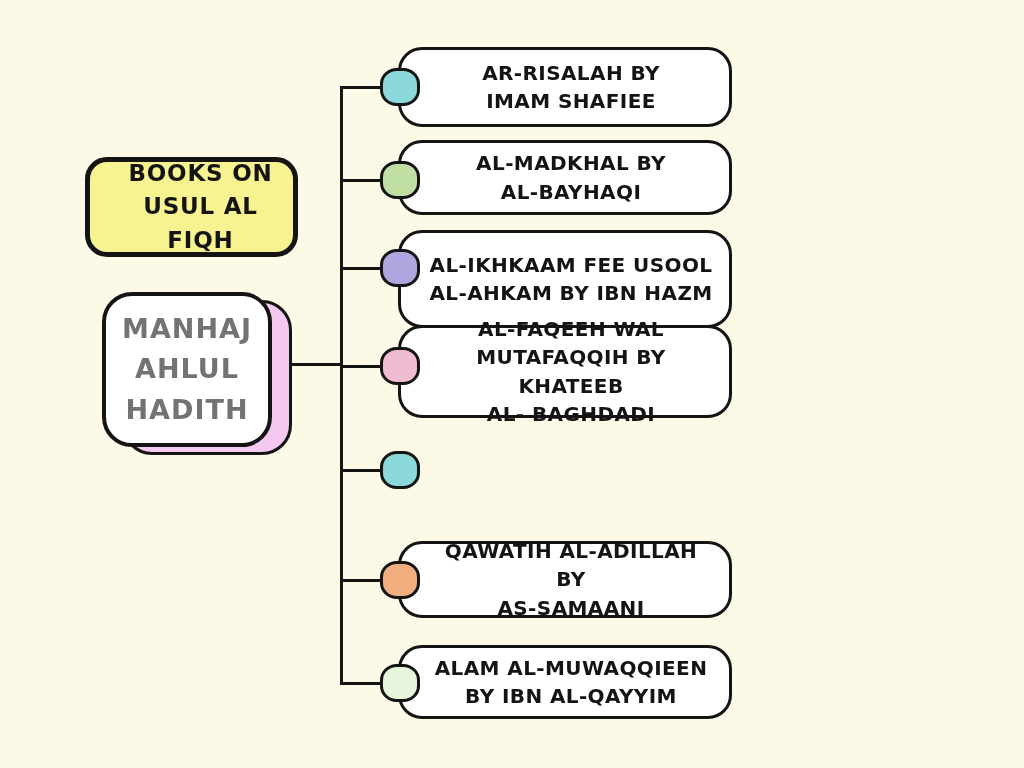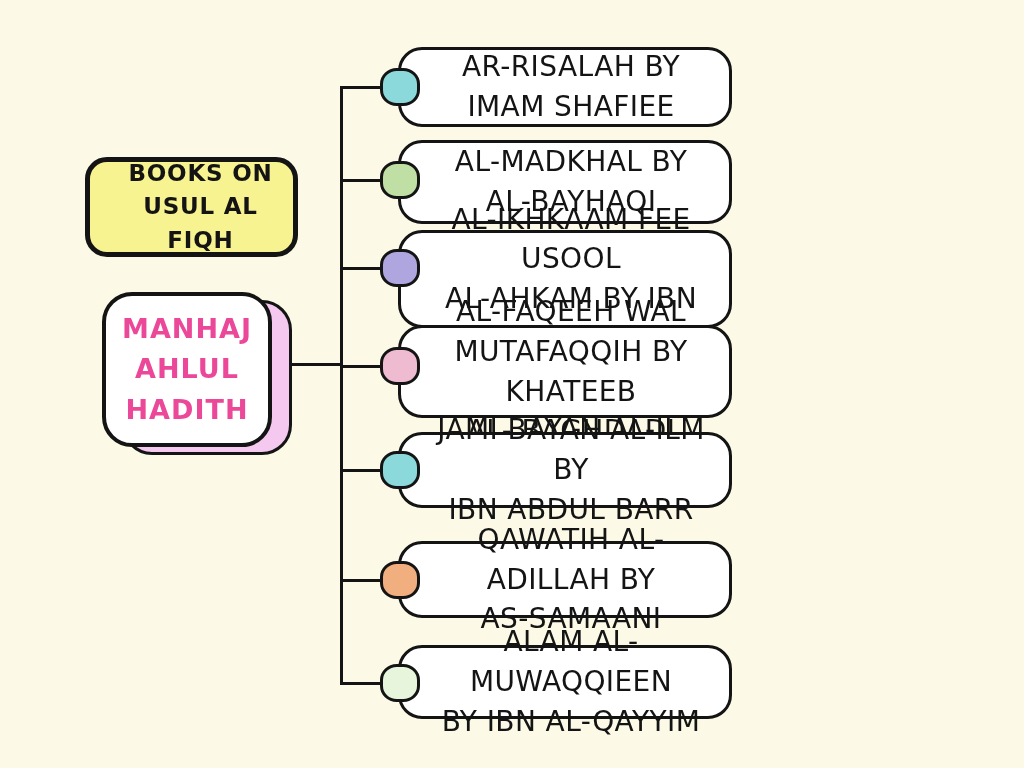--- a/index.html
+++ b/index.html
@@ -44,21 +44,21 @@
     position: absolute;
     left: 102px; top: 292px;
     width: 170px; height: 155px;
     background: #FFFFFF;
     border: 4px solid #141414;
     border-radius: 30px;
     display: flex; align-items: center; justify-content: center;
     text-align: center;
   }
   .root-box .label {
-    font-size: 27px; font-weight: 800; color: #ec4899;
+    font-size: 27px; font-weight: 800; color: #737373;
     letter-spacing: 1px; line-height: 1.5;
     white-space: pre-line;
   }
 
   
   .line { position: absolute; background: #141414; }
   .root-stub { left: 291px; top: 363px; width: 50px; height: 3px; }
   .trunk     { left: 340px; top: 86px;  width: 3px;  height: 599px; }
   .stub      { left: 341px; width: 44px; height: 3px; }
 
@@ -79,21 +79,21 @@
     width: 334px;
     background: #FFFFFF;
     border: 3px solid #141414;
     border-radius: 24px;
     display: flex; align-items: center; justify-content: center;
     text-align: center;
     padding: 4px 14px 4px 26px;
     z-index: 1;
   }
   .card .label {
-    font-size: 28px; font-weight: 400; color: #141414;
+    font-size: 20px; font-weight: 700; color: #141414;
     letter-spacing: 0.4px; line-height: 1.42;
     white-space: pre-line;
   }
 </style>
 </head>
 <body>
 
 <div class="canvas" style="background-color: rgb(252, 250, 231);">
 
   <div class="legend-box" style="background-color: rgb(248, 243, 145);">
@@ -124,36 +124,32 @@
   <div class="dot" style="top: 249px; background-color: rgb(175, 166, 224);"></div>
   <div class="dot" style="top: 347px; background-color: rgb(239, 187, 209);"></div>
   <div class="dot" style="top: 451px; background-color: rgb(140, 217, 220);"></div>
   <div class="dot" style="top: 561px; background-color: rgb(241, 174, 126);"></div>
   <div class="dot" style="top: 664px; background-color: rgb(231, 245, 220);"></div>
 
   <div class="card" style="top: 47px; height: 80px; background-color: rgb(255, 255, 255);">
     <div class="label">AR-RISALAH BY
 IMAM SHAFIEE</div>
   </div>
-  <div class="card" style="top: 140px; height: 84px; background-color: rgb(255, 255, 255);">
+  <div class="card" style="top: 140px; height: 75px; background-color: rgb(255, 255, 255);">
     <div class="label">AL-MADKHAL BY
 AL-BAYHAQI</div>
   </div>
   <div class="card" style="top: 230px; height: 98px; background-color: rgb(255, 255, 255);">
     <div class="label">AL-IKHKAAM FEE USOOL
 AL-AHKAM BY IBN HAZM</div>
   </div>
   <div class="card" style="top: 325px; height: 93px; background-color: rgb(255, 255, 255); justify-content: flex-end;">
     <div class="label">AL-FAQEEH WAL
 MUTAFAQQIH BY KHATEEB
 AL- BAGHDADI</div>
-  </div>
-  <div class="card" style="top: 432px; height: 76px; background-color: rgb(255, 255, 255);">
-    <div class="label">JAMI BAYAN AL-ILM BY
-IBN ABDUL BARR</div>
   </div>
   <div class="card" style="top: 645px; height: 74px; background-color: rgb(255, 255, 255);">
     <div class="label">ALAM AL-MUWAQQIEEN
 BY IBN AL-QAYYIM</div>
   </div>
   <div class="card" style="top: 541px; height: 77px; background-color: rgb(255, 255, 255);">
     <div class="label">QAWATIH AL-ADILLAH BY
 AS-SAMAANI</div>
   </div>
 

